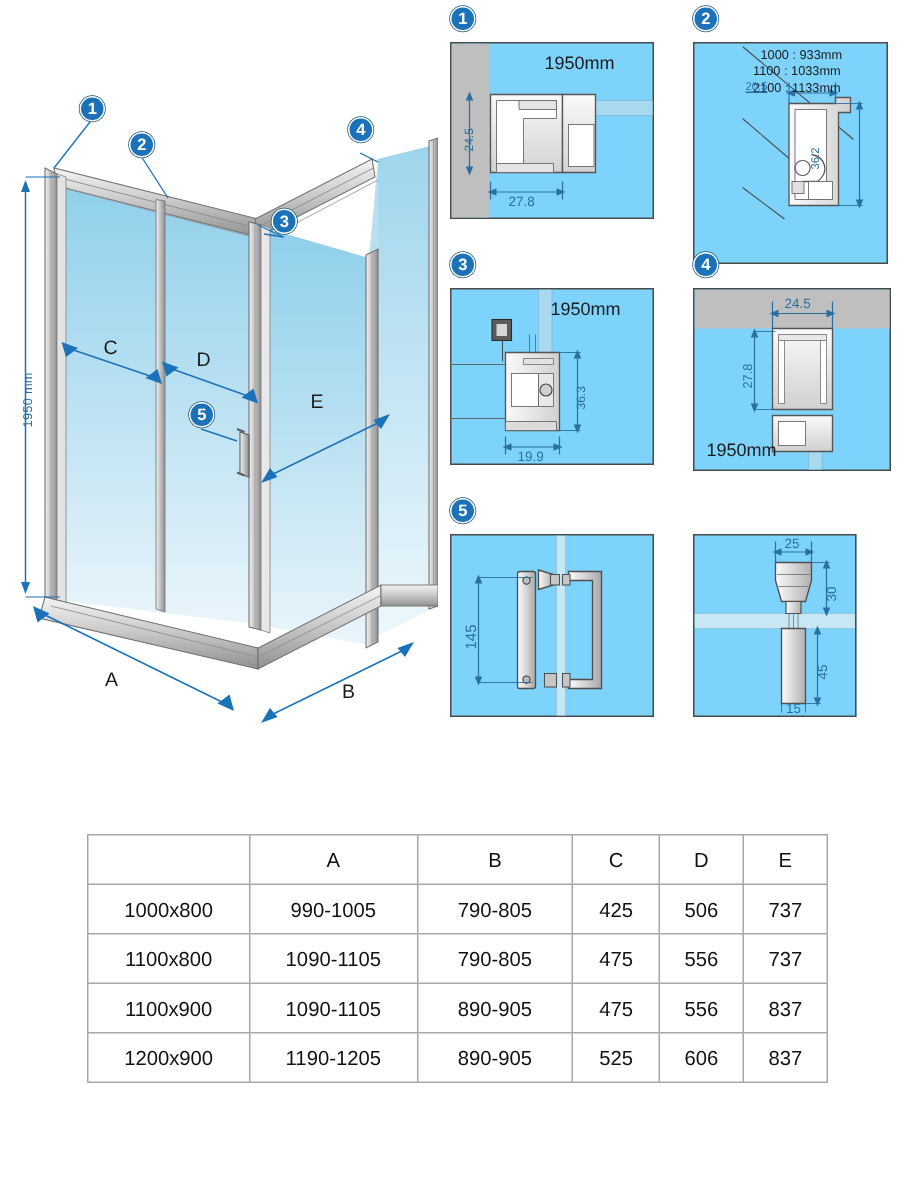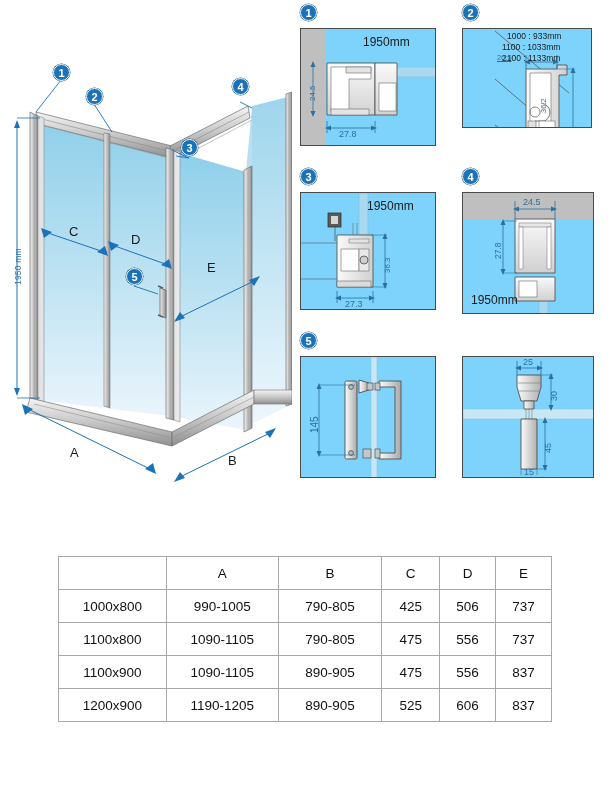--- a/index.html
+++ b/index.html
@@ -261,21 +261,21 @@
         </g>
       </svg>
       <div class="dimtxt" style="left:62px; top:6px; font-size:12px; color:#1a1a1a;">1950mm</div>
       <div class="dimtxt vert" style="left:7px; top:72px; font-size:8px;">24.5</div>
       <div class="dimtxt" style="left:38px; top:100px; font-size:9px;">27.8</div>
     </div>
   </div>
 
   <div class="detail-cell" style="left:160px; top:0px; width:156px; height:160px;">
     <div class="badge" style="left:10px; top:4px;">2</div>
-    <div class="detail-box" style="left:10px; top:28px; width:130px; height:100px;padding-left:32px;">
+    <div class="detail-box" style="left:10px; top:28px; width:130px; height:148px;padding-left:32px;">
       <svg width="130" height="118" viewBox="0 0 130 118">
         <defs>
           <linearGradient id="d2alu" x1="0" y1="0" x2="1" y2="0">
             <stop offset="0%" stop-color="#fafafa"></stop>
               <stop offset="100%" stop-color="#d0d0d0"></stop>
           </linearGradient>
         </defs>
 
         <g stroke="#4a4a4a" stroke-width="0.7" fill="none">
           <line x1="0" y1="2" x2="74" y2="64"></line>
@@ -356,21 +356,21 @@
           <line x1="70" y1="94" x2="86" y2="94" stroke-width="0.6"></line>
           <line x1="36" y1="98" x2="36" y2="110"></line>
           <line x1="72" y1="98" x2="72" y2="110"></line>
           <line x1="36" y1="105" x2="72" y2="105"></line>
           <path d="M40,102.5 L34,105 L40,107.5 z" fill="#2b6fa0" stroke="none"></path>
           <path d="M68,102.5 L74,105 L68,107.5 z" fill="#2b6fa0" stroke="none"></path>
         </g>
       </svg>
       <div class="dimtxt" style="left:66px; top:6px; font-size:12px; color:#1a1a1a;">1950mm</div>
       <div class="dimtxt vert" style="left:82px; top:80px; font-size:8px;">36.3</div>
-      <div class="dimtxt" style="left:44px; top:106px; font-size:9px;">27.3</div>
+      <div class="dimtxt" style="left:44px; top:106px; font-size:9px;">19.9</div>
     </div>
   </div>
 
   <div class="detail-cell" style="left:160px; top:162px; width:156px; height:162px;">
     <div class="badge" style="left:10px; top:6px;">4</div>
     <div class="detail-box" style="left:10px; top:30px; width:132px; height:122px;">
       <svg width="132" height="122" viewBox="0 0 132 122">
         <defs>
           <linearGradient id="d4alu" x1="0" y1="0" x2="0" y2="1">
             <stop offset="0%" stop-color="#fafafa"></stop>
@@ -442,21 +442,21 @@
           <path d="M15.5,94 L18,100 L20.5,94 z" fill="#2b6fa0" stroke="none"></path>
           <line x1="18" y1="28" x2="54" y2="28" stroke-width="0.6"></line>
           <line x1="18" y1="98" x2="54" y2="98" stroke-width="0.6"></line>
         </g>
       </svg>
       <div class="dimtxt vert" style="left:8px; top:76px; font-size:10px;">145</div>
     </div>
   </div>
 
   <div class="detail-cell" style="left:160px; top:326px; width:156px; height:164px;">
-    <div class="detail-box" style="left:10px; top:30px; width:132px; height:122px;">
+    <div class="detail-box" style="left:10px; top:30px; width:109px; height:122px;">
       <svg width="132" height="122" viewBox="0 0 132 122">
         <defs>
           <linearGradient id="d6alu" x1="0" y1="0" x2="1" y2="0">
             <stop offset="0%" stop-color="#fbfbfb"></stop>
               <stop offset="50%" stop-color="#d6d6d6"></stop>
             <stop offset="100%" stop-color="#b0b0b0"></stop>
           </linearGradient>
         </defs>
 
         <rect x="0" y="52" width="132" height="10" fill="#c8e7f5" stroke="#8dbfd6" stroke-width="0.5"></rect>

